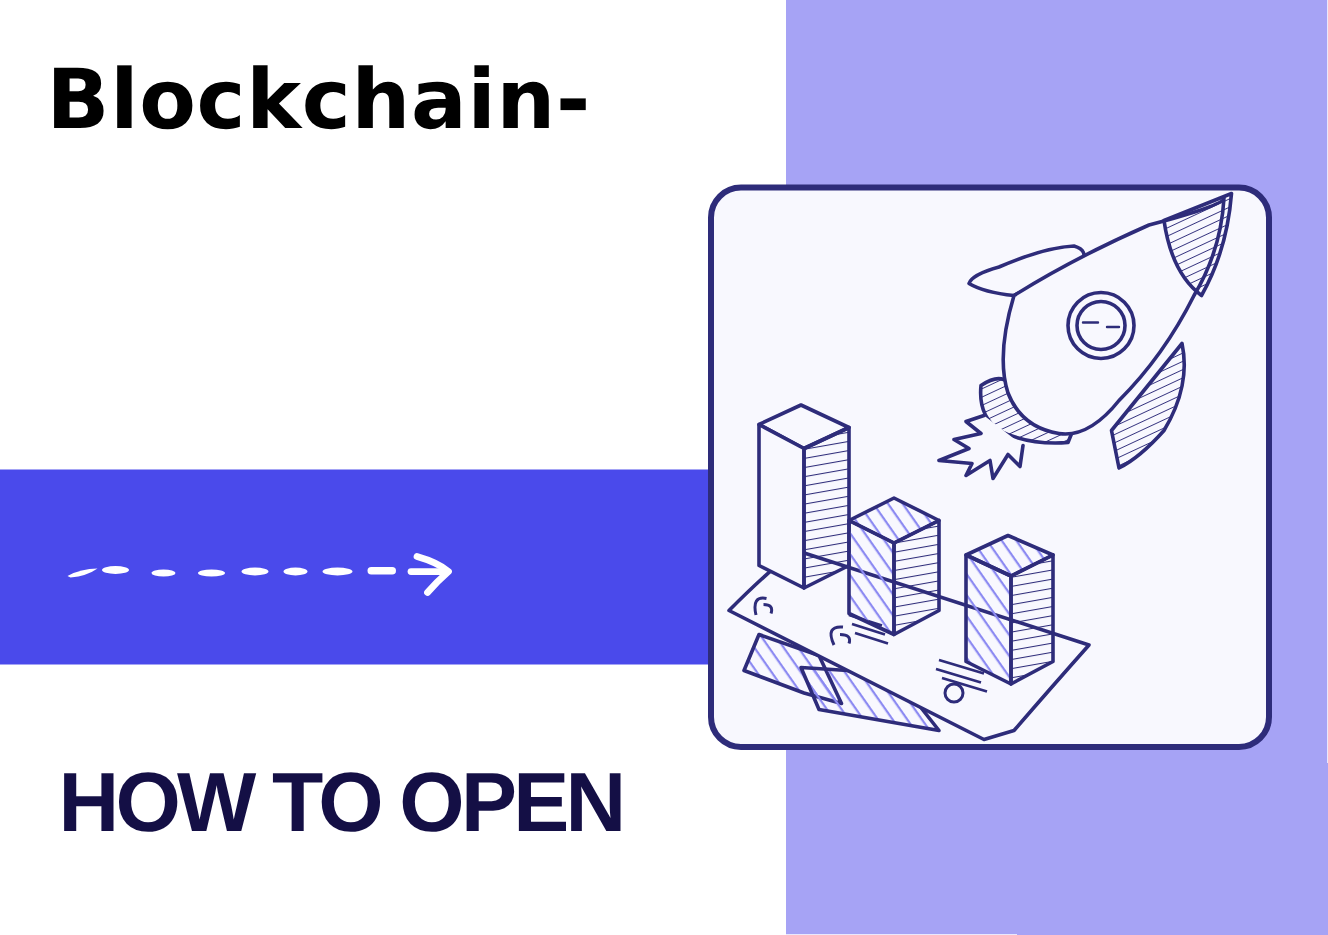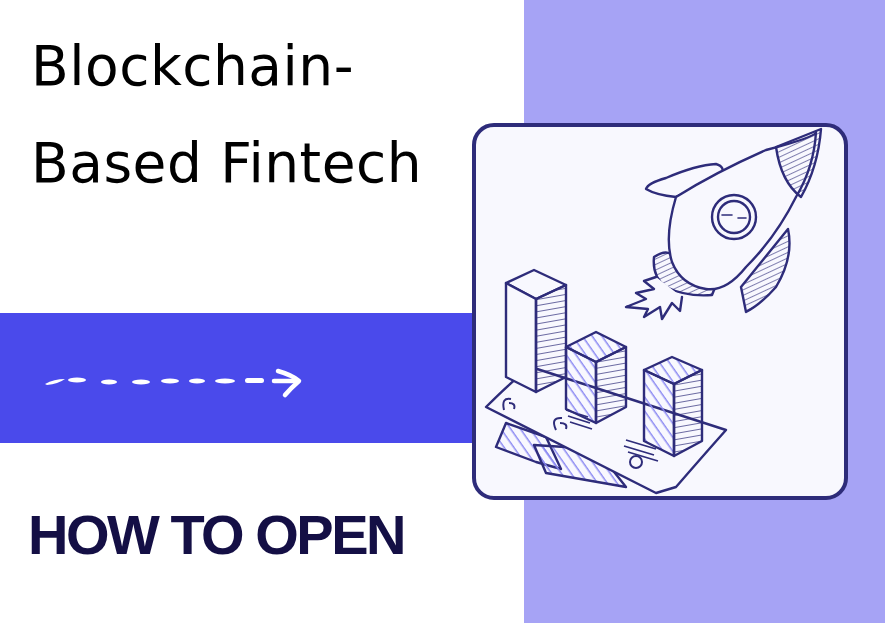--- a/index.html
+++ b/index.html
@@ -7,51 +7,50 @@
       width: 885px; height: 623px; overflow: hidden;
       background: #ffffff; position: relative;
       font-family: "Liberation Sans", "DejaVu Sans", sans-serif;
     }
     .right-panel {
       position: absolute; left: 524px; top: 0; width: 361px; height: 623px;
       background: #A6A3F5;
     }
     .title {
       position: absolute; left: 31px; top: 18px; margin: 0;
-      font-family: "DejaVu Sans", sans-serif; font-weight: normal;
+      font-family: "DejaVu Sans", sans-serif; font-weight: bold;
       font-size: 55px; line-height: 97px; color: #000000;
       letter-spacing: 0.5px;
     }
     .title span { display: block; white-space: nowrap; }
     .band {
       position: absolute; left: 0; top: 313px; width: 472px; height: 130px;
       background: #4A4AEB;
     }
     .band-arrow { position: absolute; left: 44px; top: 54px; }
     .subtitle {
-      position: absolute; left: 28px; top: 503px; margin: 0;
+      position: absolute; left: 39px; top: 503px; margin: 0;
       font-family: "Liberation Sans", sans-serif; font-weight: bold;
       font-size: 56px; line-height: 64px; color: #140F45;
       letter-spacing: -2.5px; white-space: nowrap;
     }
     .card {
       position: absolute; left: 472px; top: 123px; width: 368px; height: 369px;
       border: 4px solid #2E2C7A; border-radius: 22px; background: #F8F8FE;
       overflow: hidden;
     }
     .card svg { position: absolute; left: 0; top: 0; }
   </style>
 </head>
 <body>
 
 <div class="right-panel"></div>
 
 <h1 class="title">
   <span>Blockchain-</span>
-  <span>Based Fintech</span>
 </h1>
 
 <div class="band">
   <svg class="band-arrow" width="262" height="32" viewBox="0 0 262 32">
     <g fill="#ffffff">
       <path d="M1 17 Q10 12 21 12 Q14 17 3 18 Z"></path>
       <ellipse cx="33" cy="13" rx="9" ry="2.6"></ellipse>
       <ellipse cx="65" cy="15" rx="8" ry="2.4"></ellipse>
       <ellipse cx="97" cy="15" rx="9" ry="2.4"></ellipse>
       <ellipse cx="126" cy="14" rx="9" ry="2.6"></ellipse>

